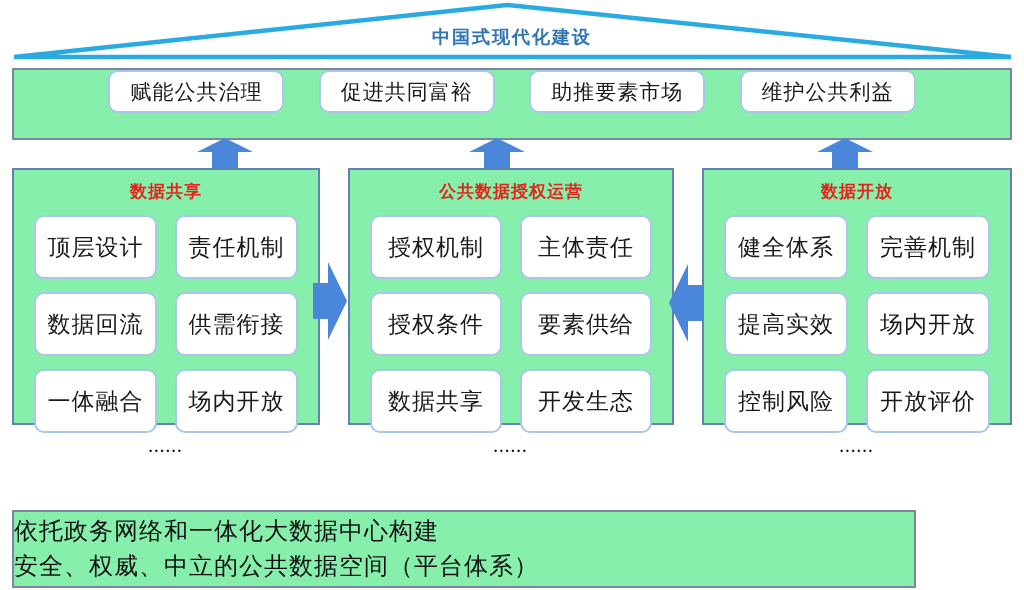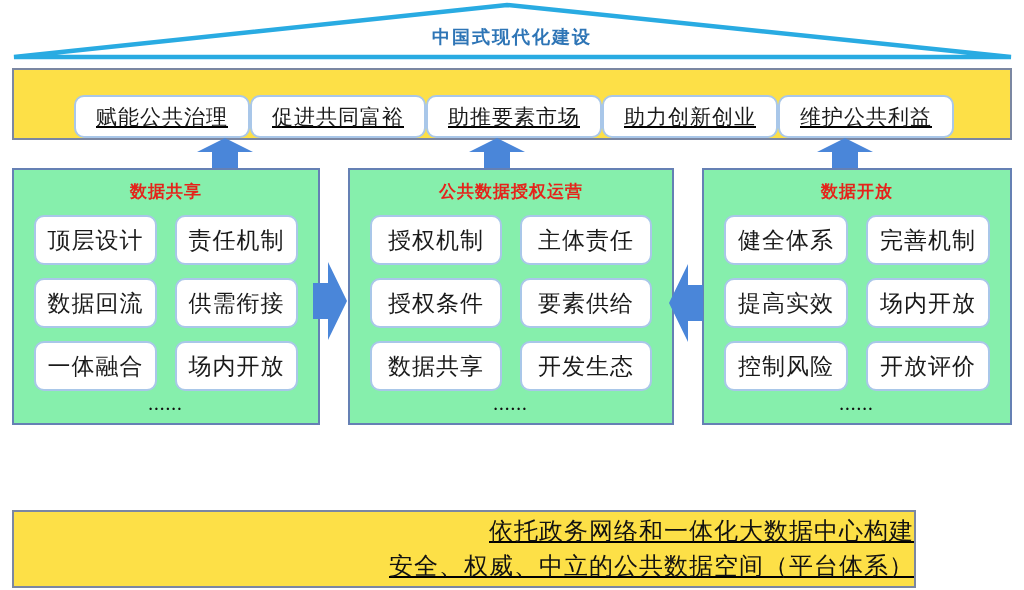--- a/index.html
+++ b/index.html
@@ -12,22 +12,22 @@
   
   .roof-svg{position:absolute;left:0;top:0;}
   .roof-title{
     position:absolute;left:0;top:25px;width:1024px;text-align:center;
     color:var(--title-blue,#2E75B6);font-size:18px;font-weight:bold;letter-spacing:2px;
     font-family:"Liberation Sans","DejaVu Sans",sans-serif;
   }
 
   
   .band{
-    position:absolute;background:#fde047;border:2px solid var(--band-border,#7B87A2);
-    box-sizing:border-box;display:flex;align-items:flex-end;justify-content:space-evenly;text-decoration:underline;
+    position:absolute;background:#86efac;border:2px solid var(--band-border,#7B87A2);
+    box-sizing:border-box;display:flex;align-items:flex-start;justify-content:space-evenly;
   }
   .band.benefits{left:12px;top:68px;width:1000px;height:72px;padding:0 60px;}
   .band.innovations{left:12px;top:432px;width:1000px;height:70px;padding:0 40px;}
   .band.foundation{left:12px;top:510px;width:904px;height:78px;flex-direction:column;justify-content:center;}
 
   
   .chip{
     background:#fff;border:2px solid var(--chip-border,#A9C7E9);border-radius:10px;
     box-sizing:border-box;display:flex;align-items:center;justify-content:center;
     color:#1a1a1a;white-space:nowrap;
@@ -44,21 +44,21 @@
   .panel.center{left:348px;width:326px;}
   .panel.right{left:702px;width:310px;}
   .panel-title{
     margin-top:10px;text-align:center;color:var(--red,#E5231B);
     font-size:17px;font-weight:bold;letter-spacing:1px;
   }
   .panel-grid{
     display:grid;grid-template-columns:1fr 1fr;column-gap:18px;row-gap:13px;
     padding:12px 20px 0 20px;
   }
-  .panel-grid .chip{height:50px;font-size:23px;letter-spacing:1px;}
+  .panel-grid .chip{height:64px;font-size:23px;letter-spacing:1px;}
   .panel-dots{
     text-align:center;color:#111;font-size:15px;font-weight:bold;
     letter-spacing:2px;margin-top:6px;
   }
 
   
   .arrow{position:absolute;}
   .arrow polygon{fill:var(--arrow-blue,#4A86D9);}
 
   
@@ -73,21 +73,20 @@
 
   <svg class="roof-svg" width="1024" height="66">
     <polygon points="14,57 507,5 1011,57" fill="#ffffff" stroke="#29ABE2" stroke-width="4.5"></polygon>
   </svg>
   <div class="roof-title">中国式现代化建设</div>
 
   <div class="band benefits">
     <div class="chip">赋能公共治理</div>
     <div class="chip">促进共同富裕</div>
     <div class="chip">助推要素市场</div>
-    <div class="chip">助力创新创业</div>
     <div class="chip">维护公共利益</div>
   </div>
 
   <svg class="arrow" style="left:197px;top:138px" width="56" height="32">
     <polygon points="0,14 28,0 56,14 41,14 41,32 15,32 15,14"></polygon>
   </svg>
   <svg class="arrow" style="left:469px;top:138px" width="56" height="32">
     <polygon points="0,14 28,0 56,14 41,14 41,32 15,32 15,14"></polygon>
   </svg>
   <svg class="arrow" style="left:817px;top:138px" width="56" height="32">

